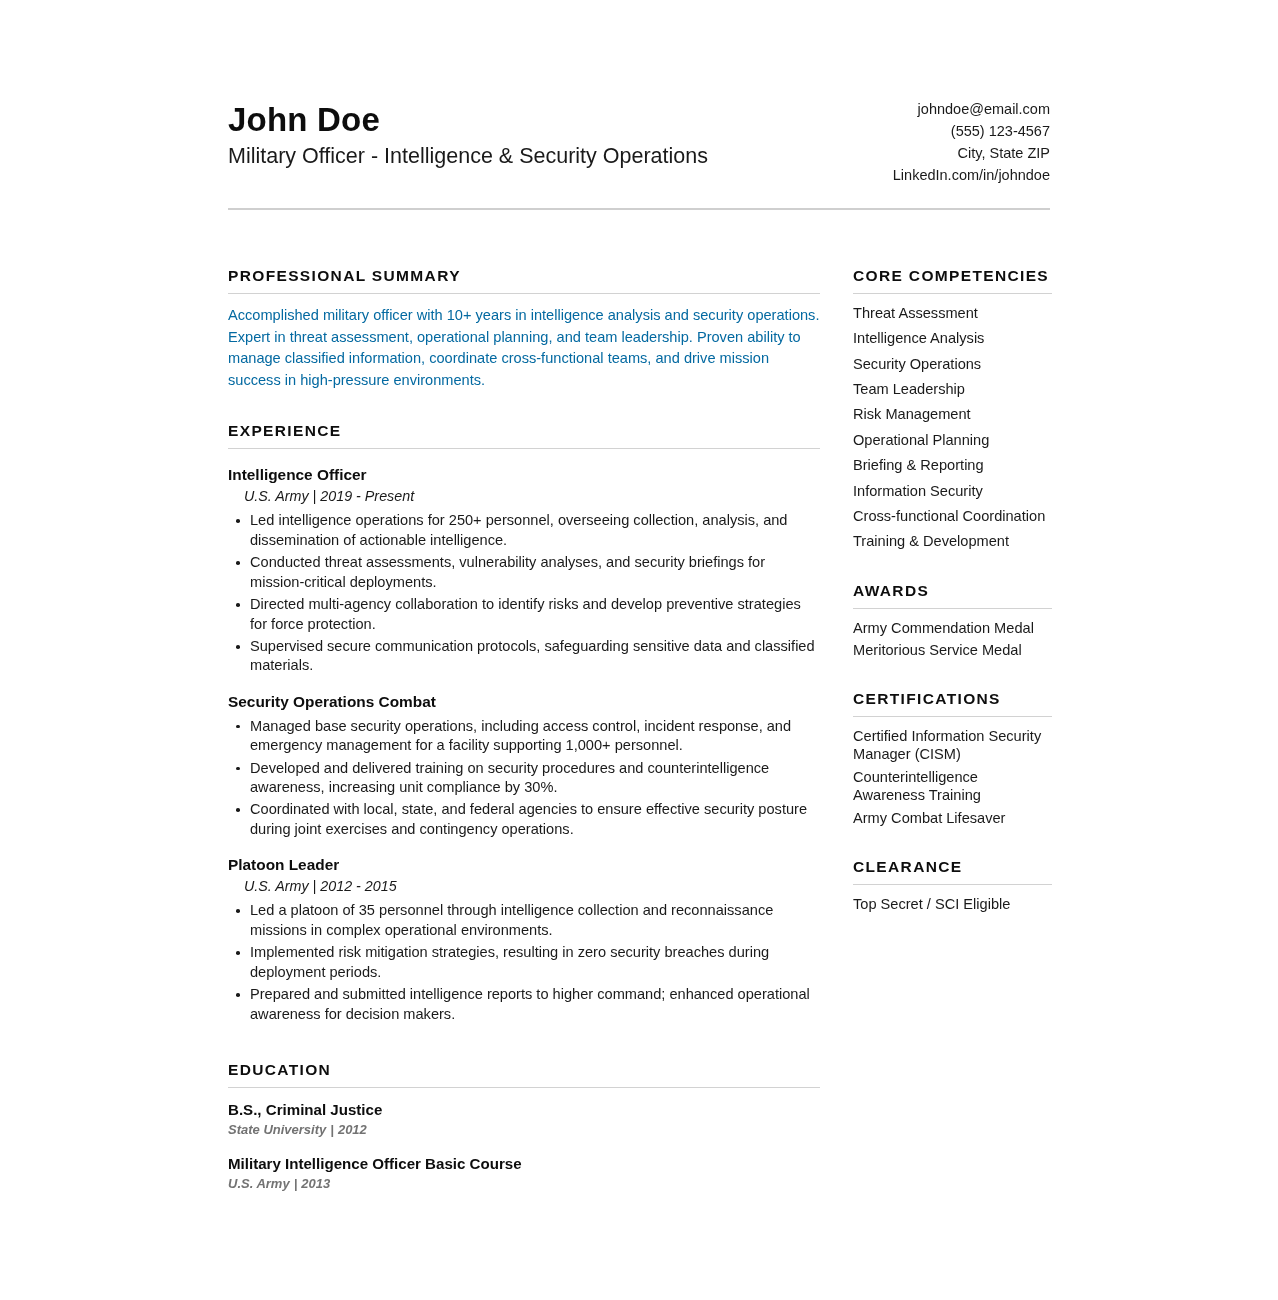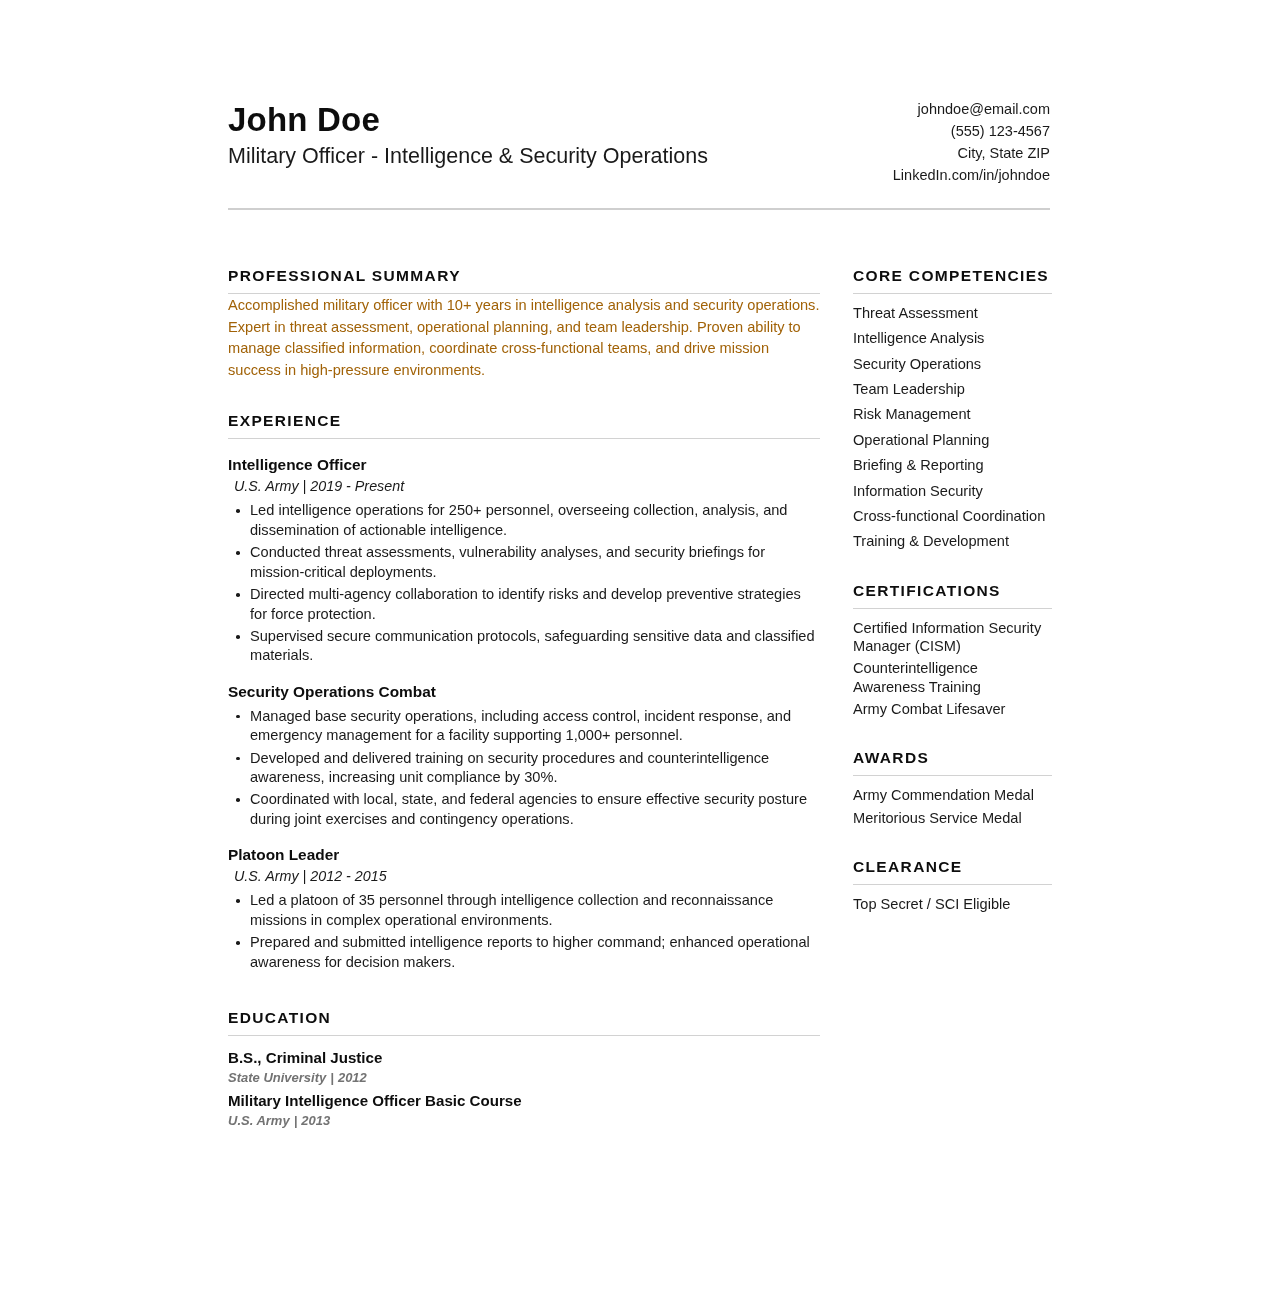--- a/index.html
+++ b/index.html
@@ -90,40 +90,40 @@
     border-top: 1px solid #d2d2d2;
     margin-top: 7px;
   }
   .section { margin-bottom: 0; }
   .section + .section { margin-top: 30px; }
 
   
   .summary {
     font-size: 14.6px;
     line-height: 1.48;
-    margin-top: 1px;
-    color: #a16207;
+    margin-top: 11px;
+    color: #0369a1;
   }
 
   
   .job { margin-top: 16px; }
   .job:first-of-type { margin-top: 13px; }
   .job-title {
     font-size: 15.4px;
     font-weight: bold;
     color: #0d0d0d;
     line-height: 1.3;
     margin: 0;
   }
   .job-meta {
     font-size: 14.3px;
     font-style: italic;
     color: #1a1a1a;
     line-height: 1.35;
-    margin: 2px 0 0 6px;
+    margin: 2px 0 0 16px;
   }
   .job-meta .sep { padding: 0 4px; }
   ul.bullets {
     list-style: none;
     margin: 5px 0 0 0;
     padding: 0;
   }
   ul.bullets li {
     position: relative;
     font-size: 14.6px;
@@ -139,21 +139,21 @@
     left: 8px;
     top: 8px;
     width: 3.6px;
     height: 3.6px;
     border-radius: 50%;
     background: #1a1a1a;
   }
 
   
   .edu-block { margin-top: 12px; }
-  .edu-entry + .edu-entry { margin-top: 4px; }
+  .edu-entry + .edu-entry { margin-top: 16px; }
   .edu-degree {
     font-size: 15.1px;
     font-weight: bold;
     color: #0d0d0d;
     line-height: 1.33;
     margin: 0;
   }
   .edu-meta {
     font-size: 13px;
     font-style: italic;
@@ -236,20 +236,21 @@
           </ul>
         </div>
 
         <div class="job">
           <div class="job-title">Platoon Leader</div>
           <div class="job-meta">
             <span>U.S. Army</span><span class="sep">|</span><span>2012 - 2015</span>
           </div>
           <ul class="bullets">
             <li>Led a platoon of 35 personnel through intelligence collection and reconnaissance missions in complex operational environments.</li>
+            <li>Implemented risk mitigation strategies, resulting in zero security breaches during deployment periods.</li>
             <li>Prepared and submitted intelligence reports to higher command; enhanced operational awareness for decision makers.</li>
           </ul>
         </div>
       </div>
 
       <div class="section" style="margin-top:36px;">
         <div class="sec-title">EDUCATION</div>
         <div class="sec-rule"></div>
         <div class="edu-block">
           <div class="edu-entry">
@@ -284,39 +285,39 @@
           <li>Risk Management</li>
           <li>Operational Planning</li>
           <li>Briefing &amp; Reporting</li>
           <li>Information Security</li>
           <li>Cross-functional Coordination</li>
           <li>Training &amp; Development</li>
         </ul>
       </div>
 
       <div class="side-section">
+        <div class="sec-title">AWARDS</div>
+        <div class="sec-rule"></div>
+        <ul class="side-list tight">
+          <li>Army Commendation Medal</li>
+          <li>Meritorious Service Medal</li>
+        </ul>
+      </div>
+
+      <div class="side-section">
         <div class="sec-title">CERTIFICATIONS</div>
         <div class="sec-rule"></div>
         <ul class="side-list tight">
           <li>Certified Information Security Manager (CISM)</li>
           <li>Counterintelligence Awareness Training</li>
           <li>Army Combat Lifesaver</li>
         </ul>
       </div>
 
       <div class="side-section">
-        <div class="sec-title">AWARDS</div>
-        <div class="sec-rule"></div>
-        <ul class="side-list tight">
-          <li>Army Commendation Medal</li>
-          <li>Meritorious Service Medal</li>
-        </ul>
-      </div>
-
-      <div class="side-section">
         <div class="sec-title">CLEARANCE</div>
         <div class="sec-rule"></div>
         <ul class="side-list tight">
           <li>Top Secret / SCI Eligible</li>
         </ul>
       </div>
 
     </div>
   </div>
 </div>

